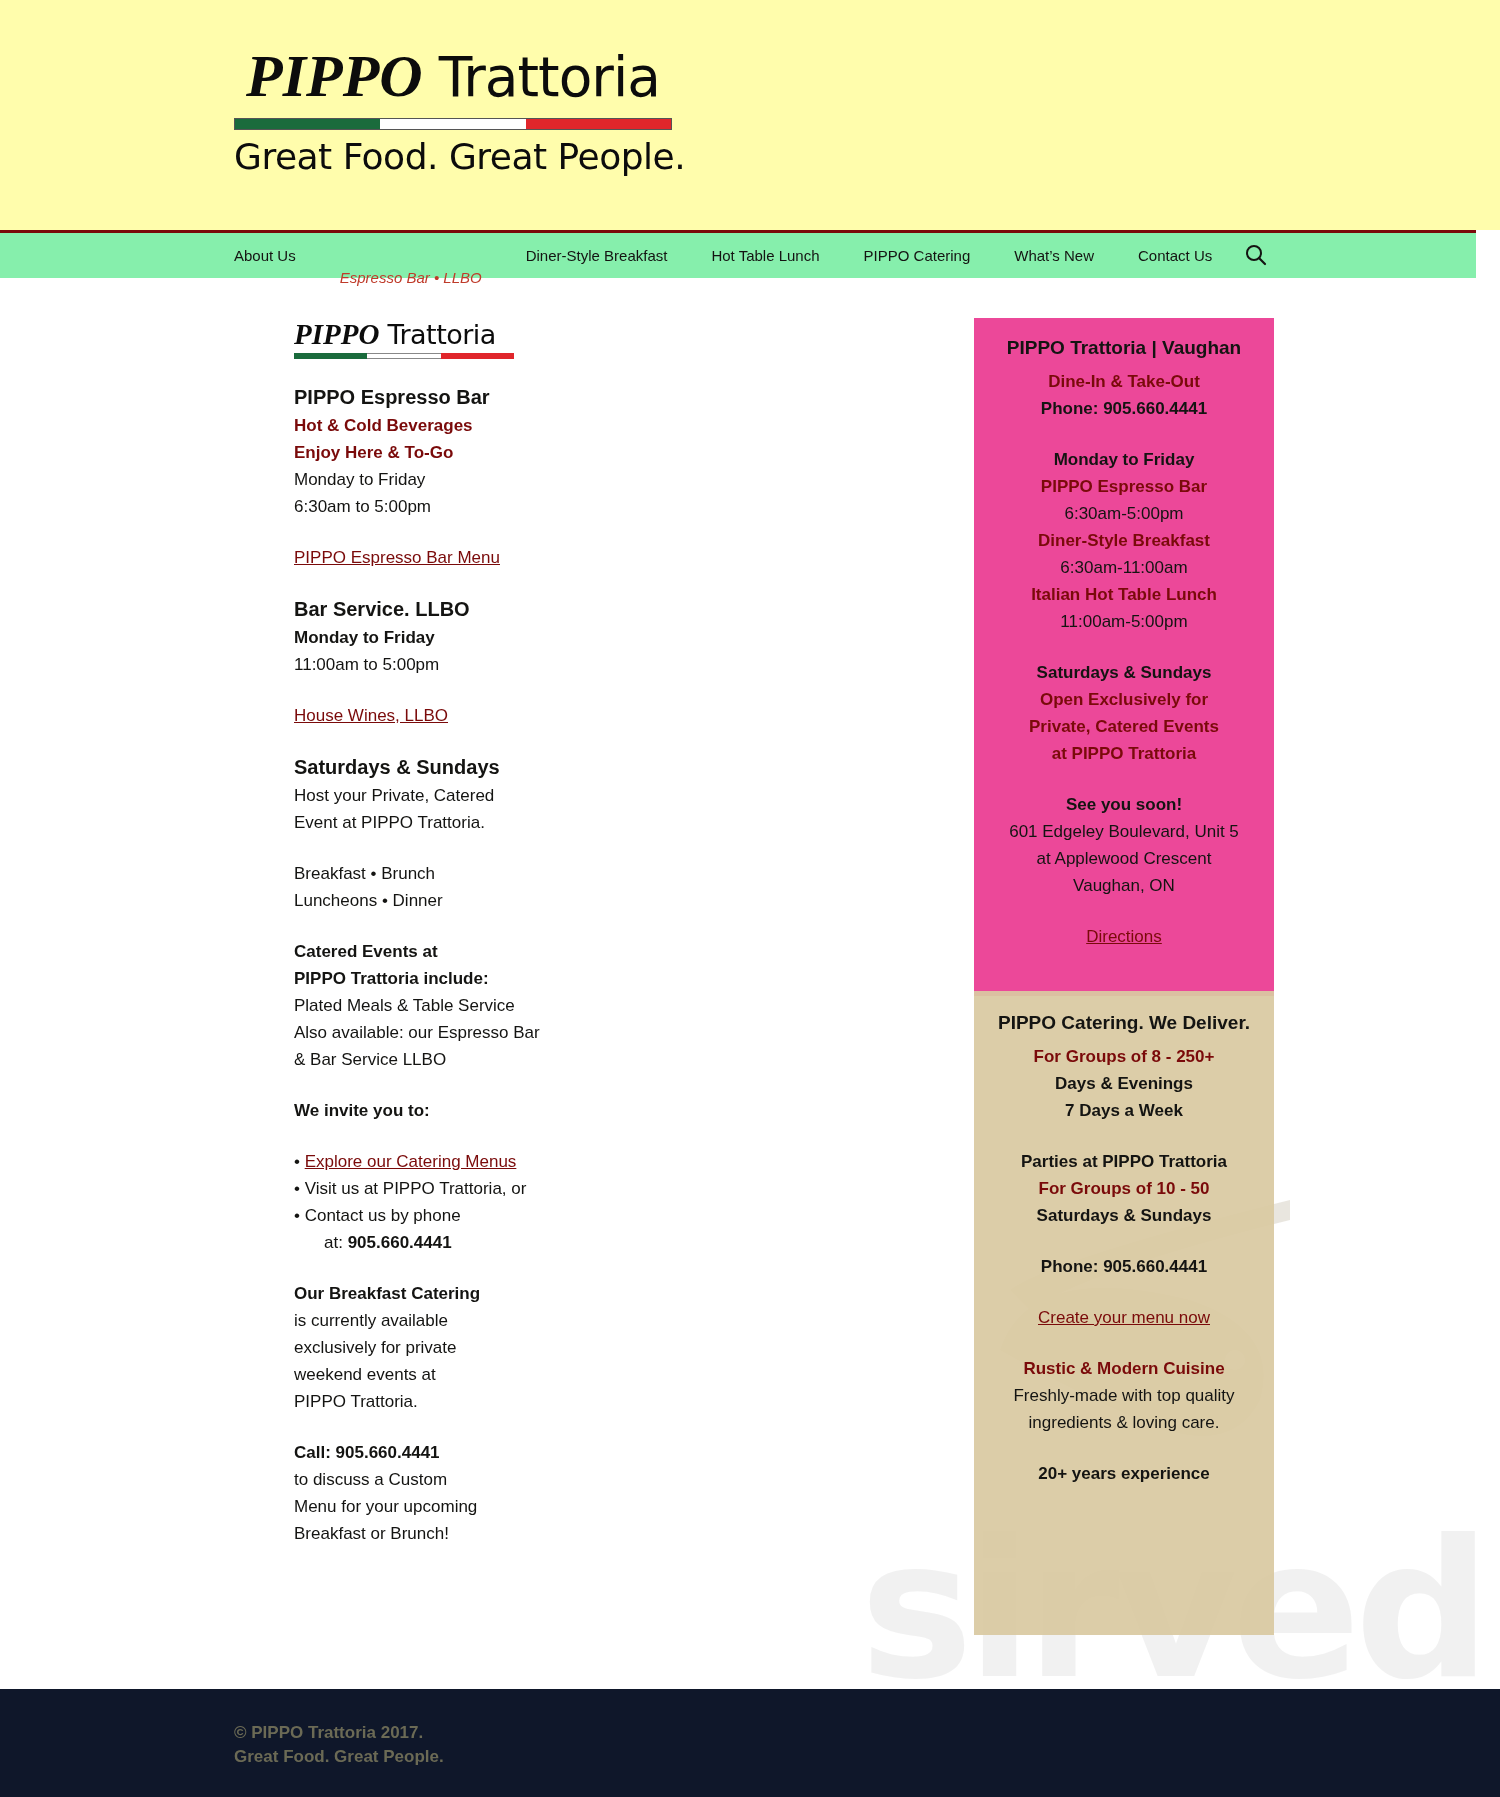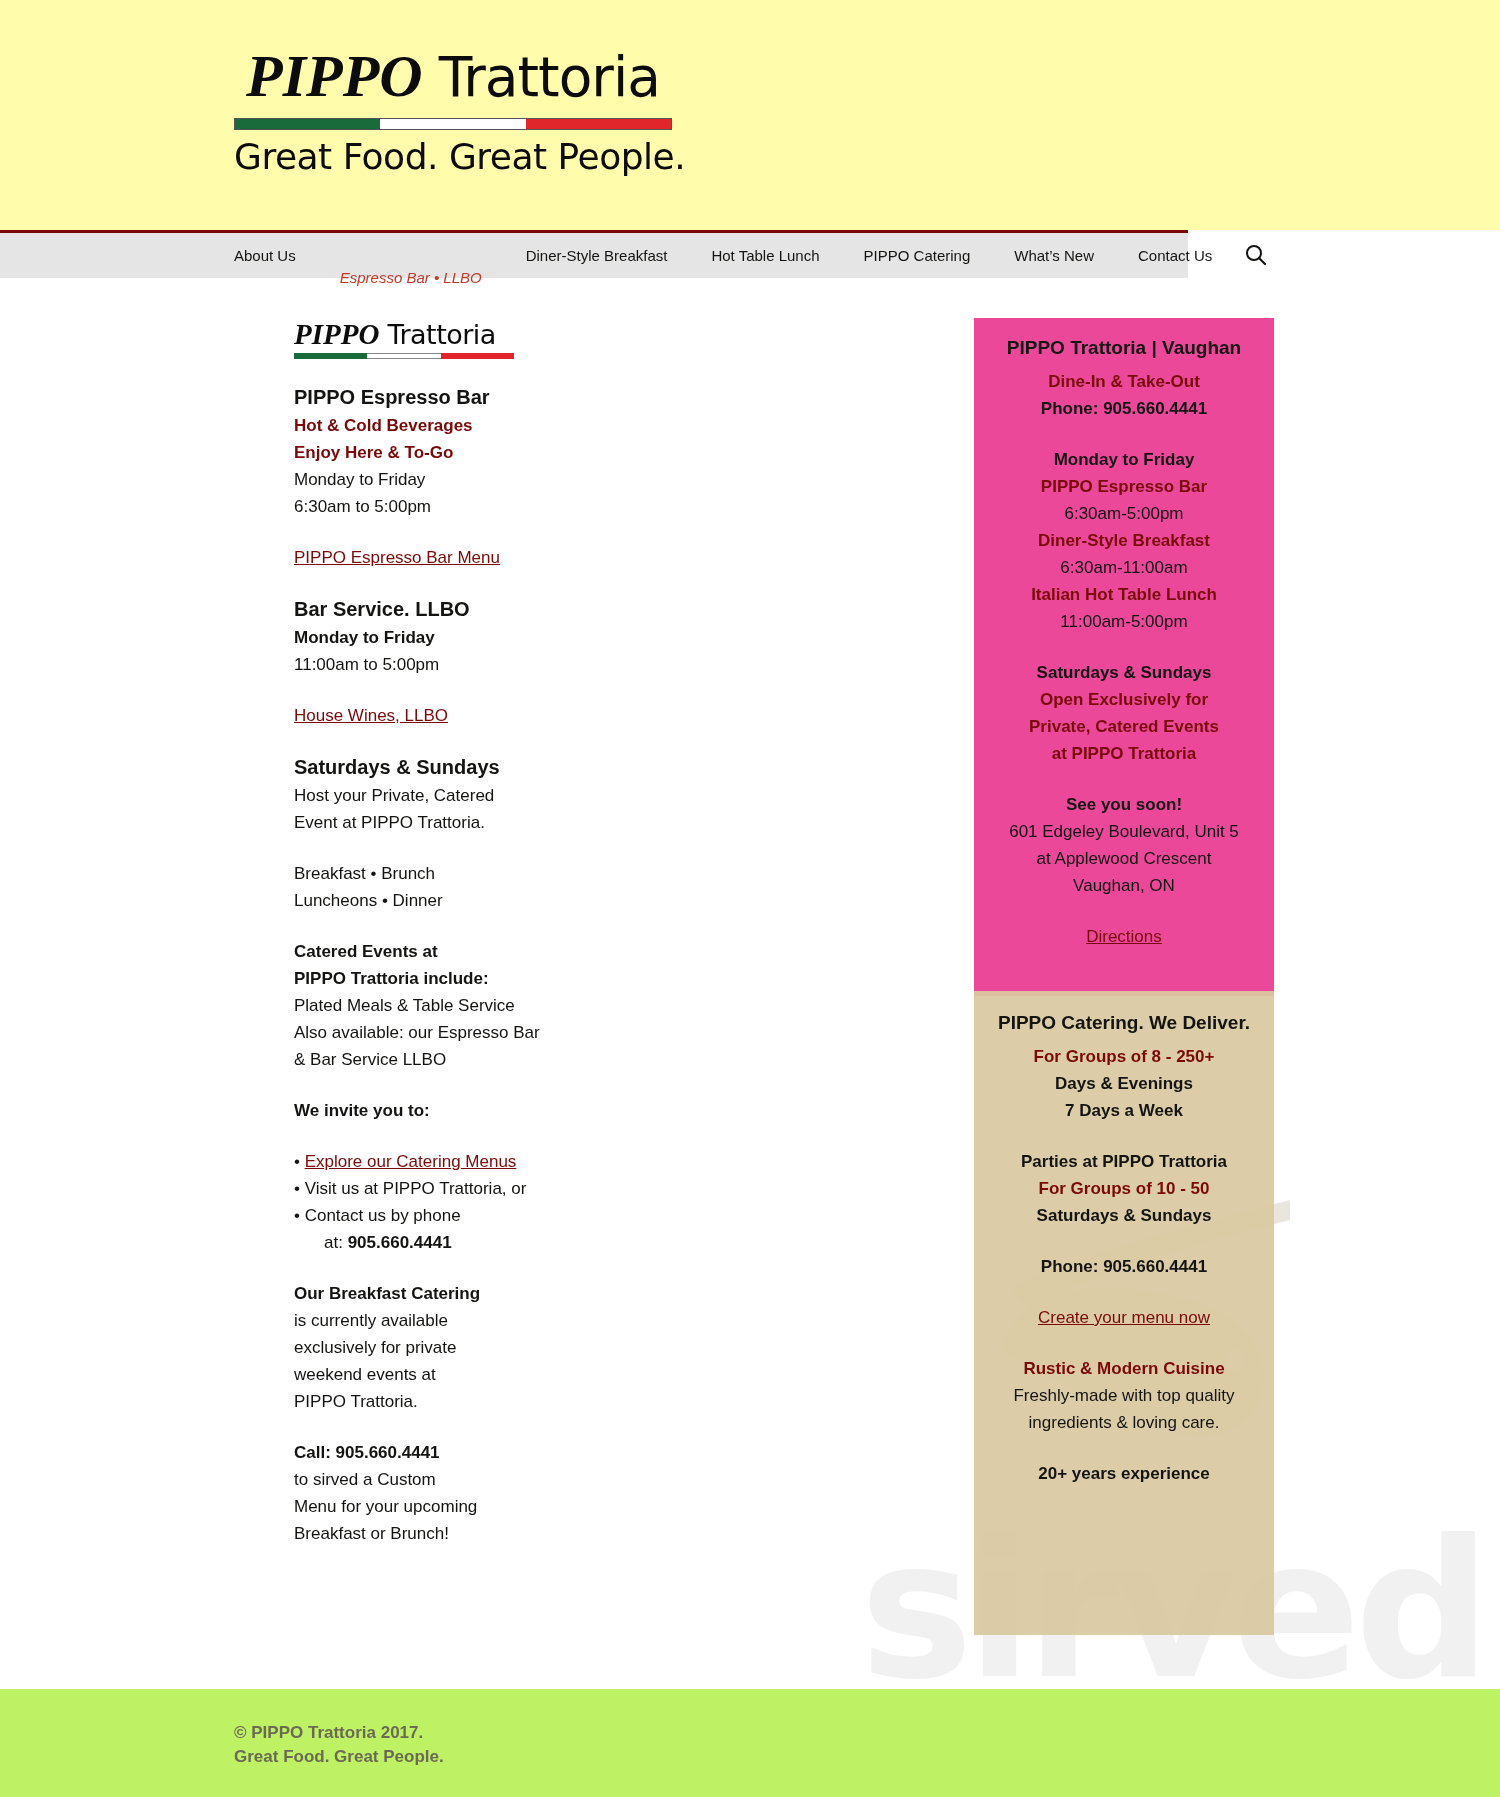--- a/index.html
+++ b/index.html
@@ -13,21 +13,21 @@
   .logo-pippo { font-family: "Liberation Serif", serif; font-style: italic; font-weight: bold; font-size: 60px; color: #0c0c0c; letter-spacing: 0px; }
   .logo-trattoria { font-family: "DejaVu Sans", sans-serif; font-size: 55px; color: #0c0c0c; margin-left: 16px; letter-spacing: -1px; }
   .flag { display: flex; height: 12px; margin-top: 8px; border: 1px solid #555; }
   .flag span { flex: 1; }
   .flag .g { background: #1a6b3c; }
   .flag .w { background: #ffffff; }
   .flag .r { background: #e0262b; }
   .logo-tagline { font-family: "DejaVu Sans", sans-serif; font-size: 36px; color: #0c0c0c; margin-top: 6px; white-space: nowrap; letter-spacing: -0.5px; }
 
   
-  .nav-bar { position: absolute; left: 0; top: 230px; width: 1188px; height: 48px; background: #e5e5e5; border-top: 3px solid #7a0a0a; }
+  .nav-bar { position: absolute; left: 0; top: 230px; width: 1476px; height: 48px; background: #86efac; border-top: 3px solid #7a0a0a; }
   .nav-list { position: absolute; left: 234px; top: 0; height: 45px; display: flex; align-items: center; }
   .nav-item { font-size: 15px; color: #141412; margin-right: 44px; white-space: nowrap; cursor: pointer; }
   .nav-item.active { color: #bf3b2a; font-style: italic; margin-top: 44px; }
   .search-icon { position: absolute; left: 1244px; top: 10px; width: 24px; height: 24px; cursor: pointer; }
 
   
   .content { position: absolute; left: 294px; top: 318px; width: 360px; }
   .mini-logo { width: 220px; margin-bottom: 24px; }
   .mini-logo .logo-title { height: 32px; justify-content: flex-start; }
   .mini-logo .logo-pippo { font-size: 29px; }
@@ -48,21 +48,21 @@
   .w-title { font-size: 19px; font-weight: bold; line-height: 28px; margin-bottom: 6px; }
   .wl { font-size: 17px; line-height: 27px; white-space: nowrap; }
   .check-list { display: inline-block; text-align: left; }
   .check { color: #141412; font-weight: bold; margin-right: 2px; }
 
   
   .watermark { position: absolute; left: 860px; top: 1500px; font-family: "DejaVu Sans", sans-serif; font-weight: bold; font-size: 190px; color: rgba(200,200,200,0.25); letter-spacing: -6px; pointer-events: none; }
   .fork { position: absolute; left: 990px; top: 1200px; width: 300px; height: 300px; pointer-events: none; opacity: 0.18; }
 
   
-  .footer { position: absolute; left: 0; top: 1689px; width: 1500px; height: 108px; background: #bef264; }
+  .footer { position: absolute; left: 0; top: 1689px; width: 1500px; height: 108px; background: #0f172a; }
   .footer-text { position: absolute; left: 234px; top: 32px; font-size: 17px; font-weight: bold; color: #6b6a55; line-height: 24px; }
 </style>
 </head>
 <body>
 
 <header class="site-header">
   <div class="logo">
     <div class="logo-title">
       <span class="logo-pippo">PIPPO</span>
       <span class="logo-trattoria">Trattoria</span>
@@ -158,21 +158,21 @@
     <div class="line b">Our Breakfast Catering</div>
     <div class="line">is currently available</div>
     <div class="line">exclusively for private</div>
     <div class="line">weekend events at</div>
     <div class="line">PIPPO Trattoria.</div>
   </div>
   <div class="gap"></div>
 
   <div>
     <div class="line b">Call: 905.660.4441</div>
-    <div class="line">to sirved a Custom</div>
+    <div class="line">to discuss a Custom</div>
     <div class="line">Menu for your upcoming</div>
     <div class="line">Breakfast or Brunch!</div>
   </div>
 </main>
 
 <svg class="fork" viewBox="0 0 300 300">
   <path d="M20 90 Q 60 60 300 0 L 300 20 Q 100 70 40 110 Z" fill="#8a7a55"></path>
   <path d="M10 150 Q 40 60 200 100 Q 290 130 270 200 Q 240 260 150 220 Q 80 190 10 150 Z" fill="#8a7a55"></path>
   <circle cx="245" cy="160" r="10" fill="#fff"></circle>
 </svg>

